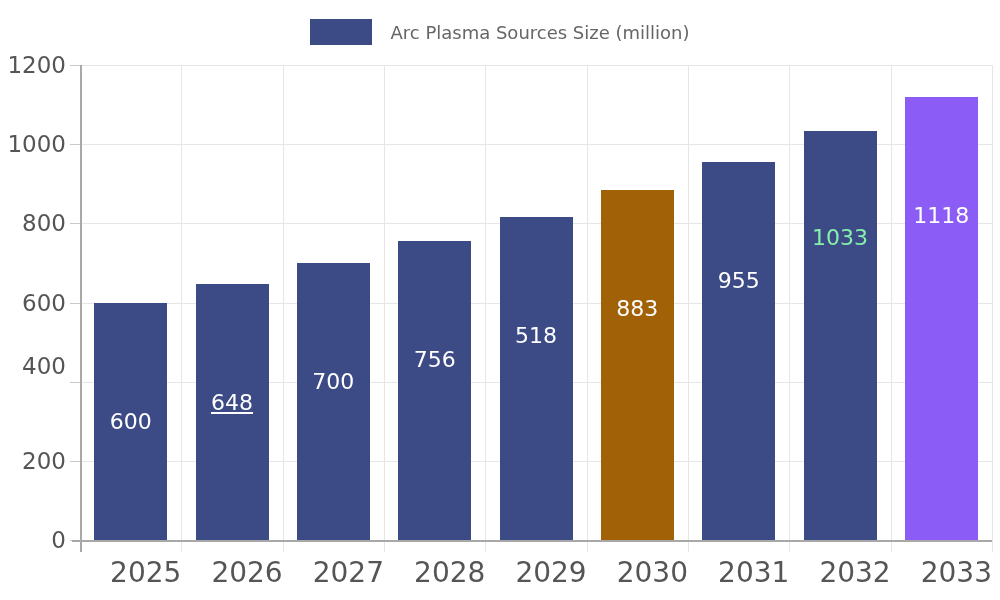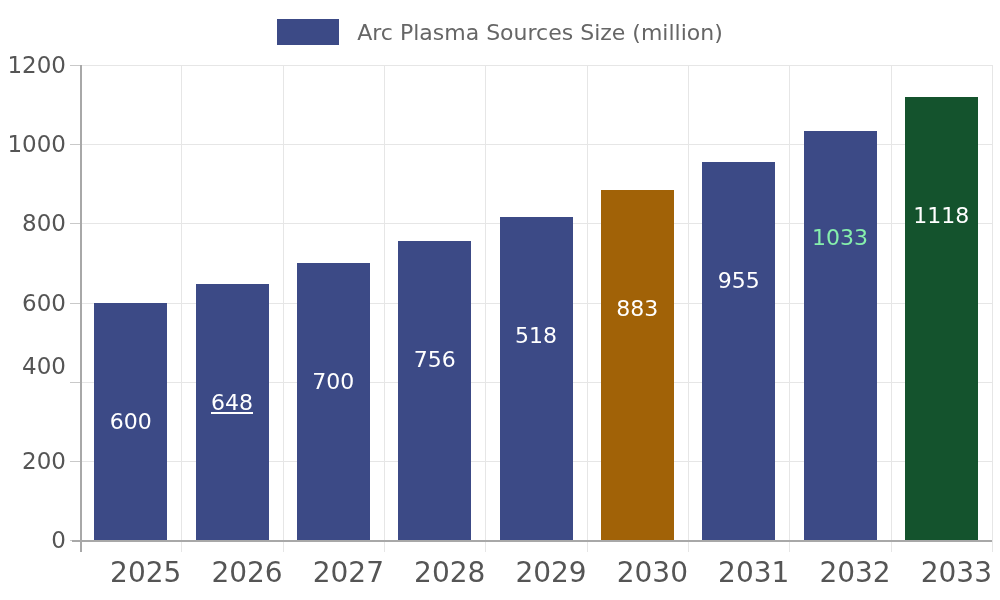--- a/index.html
+++ b/index.html
@@ -30,21 +30,21 @@
     align-items: center;
     justify-content: center;
   }
   #legend-swatch {
     width: 62px;
     height: 26px;
     background: #3C4A86;
   }
   #legend-label {
     margin-left: 18px;
-    font-size: 22px;
+    font-size: 18px;
     color: #666666;
     white-space: nowrap;
   }
 
   
   #plot {
     position: absolute;
     left: 80px;
     top: 65px;
     width: 912px;
@@ -183,21 +183,21 @@
         </div>
         <div class="bar" style="left: 520.833px; width: 73px; height: 349.521px; background: #a16207;">
           <div class="bar-value" style="top: 106px; color: rgb(255, 255, 255);">883</div>
         </div>
         <div class="bar" style="left: 622.167px; width: 73px; height: 378.021px; background: rgb(60, 74, 134);">
           <div class="bar-value" style="top: 106px; color: rgb(255, 255, 255);">955</div>
         </div>
         <div class="bar" style="left: 723.5px; width: 73px; height: 408.896px; background: rgb(60, 74, 134);">
           <div class="bar-value" style="top: 94px; color: #86efac;">1033</div>
         </div>
-        <div class="bar" style="left: 824.833px; width: 73px; height: 442.542px; background: #14532d;">
+        <div class="bar" style="left: 824.833px; width: 73px; height: 442.542px; background: #8b5cf6;">
           <div class="bar-value" style="top: 106px; color: rgb(255, 255, 255);">1118</div>
         </div>
       </div>
     <div id="axis-vline"></div>
     <div id="axis-line"></div>
   </div>
 
   <div id="ylabels">
       <div class="ytick-label" style="top: 540px;">0</div>
       <div class="ytick-label" style="top: 460.833px;">200</div>

